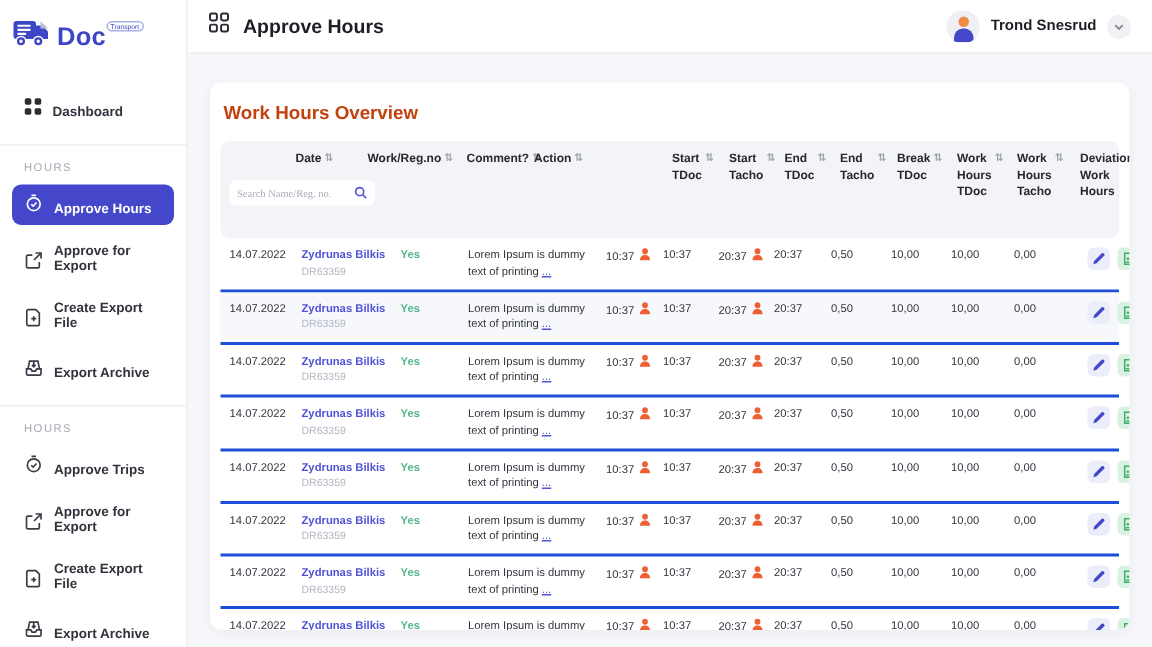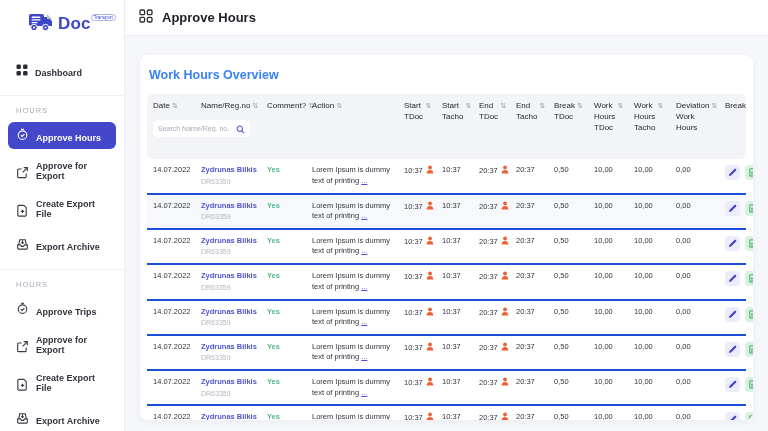--- a/index.html
+++ b/index.html
@@ -8,21 +8,21 @@
 
   
   .app { position:relative; width:768px; height:431px; }
   .sidebar { position:absolute; left:0; top:0; width:125px; height:431px;
     background:#ffffff; border-right:1px solid #ececf2; display:flex; flex-direction:column; z-index:2; }
   .topbar { position:absolute; left:125px; top:0; right:0; height:36px; background:#ffffff;
     border-bottom:1px solid #ececf2; display:flex; align-items:center; padding:0 14px; z-index:1; }
   .content { position:absolute; left:125px; top:36px; right:0; bottom:0; background:#f6f7fa; }
 
   
-  .logo-row { display:flex; align-items:center; gap:4px; padding:12px 10px 10px 28px; }
+  .logo-row { display:flex; align-items:center; gap:4px; padding:12px 10px 10px 8px; }
   .logo-doc { font-size:17px; font-weight:bold; color:#3d46c4; letter-spacing:.2px; position:relative; }
   .logo-tag { position:absolute; top:-6px; right:-2px; font-size:4.5px; color:#3d46c4;
     border:0.5px solid #aab0e8; border-radius:4px; padding:0 2px; font-weight:normal; }
   .side-item { display:flex; align-items:flex-end; gap:7px; margin:3px 8px; padding:6px 8px;
     border-radius:6px; font-size:9px; font-weight:bold; color:#32333d; cursor:pointer; }
   .side-item svg { flex:0 0 auto; }
   .side-item.active { background:#4447c9; color:#ffffff; }
   .side-section { font-size:7.5px; letter-spacing:1px; color:#a6a8b5; padding:10px 16px 4px 16px; }
   .side-div { border-top:1px solid #efeff4; margin:8px 0 0 0; }
 
@@ -33,34 +33,34 @@
   .avatar .head { position:absolute; left:7.5px; top:4px; width:7px; height:7px; border-radius:50%; background:#ef8e43; }
   .avatar .body { position:absolute; left:4.5px; top:12px; width:13px; height:9px; border-radius:6px 6px 0 0; background:#4447c9; }
   .tb-user { font-size:10px; font-weight:bold; color:#1e1f26; }
   .chev-btn { width:16px; height:16px; border-radius:50%; background:#f0f1f5; display:flex;
     align-items:center; justify-content:center; cursor:pointer; }
   .chev-btn svg { display:block; }
 
   
   .card { position:absolute; left:15px; top:19px; right:15px; bottom:11px; background:#ffffff;
     border-radius:8px; box-shadow:0 2px 8px rgba(40,45,80,.05); padding:13px 7px 8px 7px; overflow:hidden; }
-  .card-title { font-size:12.5px; font-weight:bold; color:#3b82f6; margin:0 0 12px 2px; }
+  .card-title { font-size:12.5px; font-weight:bold; color:#c2410c; margin:0 0 12px 2px; }
 
   
   .grid-cols { display:grid;
     grid-template-columns:48px 66px 45px 92px 38px 37px 37px 38px 40px 40px 42px 49px auto;
     column-gap:0; align-items:start; }
   .thead { background:#f3f4f8; border-radius:6px; padding:7px 6px 6px 6px; position:relative; }
-  .th { font-size:8px; font-weight:normal; color:#26272f; white-space:pre-line; line-height:1.35;
-    display:flex; gap:2px; }
+  .th { font-size:8px; font-weight:bold; color:#26272f; white-space:pre-line; line-height:1.35;
+    display:flex; gap:2px;margin-left:44px; }
   .sort { color:#9fa1ad; font-size:7px; line-height:1.5; cursor:pointer; }
   .search-wrap { position:absolute; left:6px; top:26px; width:97px; height:17px; background:#ffffff;
     border-radius:5px; display:flex; align-items:center; padding:0 5px; }
   .search-wrap input { border:0; outline:0; width:100%; font-size:7px; color:#7c7e8a; background:transparent;
-    font-family:Liberation Sans, sans-serif; }
+    font-family:Liberation Serif, serif; }
   .search-wrap input::placeholder { color:#a9abb8; }
   .tbody { }
   .tr { padding:6px 6px; border-bottom:2px solid #1d4ed8; min-height:31px; }
   .tr:nth-child(2) { background:#f7f8fc; }
   .td { font-size:7.5px; color:#33343e; line-height:1.4; padding-right:4px; }
   .name-link { color:#5053d6; font-weight:bold; cursor:pointer; }
   .regno { color:#b4b6c2; font-size:7px; margin-top:1px; }
   .approved-yes { color:#54b98a; font-weight:bold; }
   .comment-more { color:#5053d6; text-decoration:underline; cursor:pointer; }
   .time-cell { display:flex; align-items:center; gap:3px; }
@@ -204,29 +204,41 @@
   <header class="topbar">
     <span>
       <svg width="14" height="14" viewBox="0 0 14 14" fill="none" stroke="#2b2c34" stroke-width="1.3">
         <rect x="1" y="1" width="4.6" height="4.6" rx="1.2"></rect>
         <rect x="8.4" y="1" width="4.6" height="4.6" rx="1.2"></rect>
         <rect x="1" y="8.4" width="4.6" height="4.6" rx="1.2"></rect>
         <rect x="8.4" y="8.4" width="4.6" height="4.6" rx="1.2"></rect>
       </svg>
     </span>
     <span class="tb-title">Approve Hours</span>
+    <div class="tb-right">
+      <div class="avatar">
+        <span class="head"></span>
+        <span class="body"></span>
+      </div>
+      <span class="tb-user">Trond Snesrud</span>
+      <span class="chev-btn">
+        <svg width="8" height="8" viewBox="0 0 8 8" fill="none" stroke="#8a8c98" stroke-width="1.3">
+          <path d="M1.5 2.8 L4 5.3 L6.5 2.8"></path>
+        </svg>
+      </span>
+    </div>
   </header>
 
   <main class="content">
     <section class="card">
       <h2 class="card-title">Work Hours Overview</h2>
 
       <div class="thead grid-cols" style="padding-bottom:26px;">
         <div class="th"><span>Date</span><span class="sort">⇅</span></div>
-        <div class="th"><span>Name/Reg.no</span><span class="sort">⇅</span></div>
+        <div class="th"><span>Work/Reg.no</span><span class="sort">⇅</span></div>
         <div class="th"><span>Comment?</span><span class="sort">⇅</span></div>
         <div class="th"><span>Action</span><span class="sort">⇅</span></div>
         <div class="th"><span>Start
 TDoc</span><span class="sort">⇅</span></div>
         <div class="th"><span>Start
 Tacho</span><span class="sort">⇅</span></div>
         <div class="th"><span>End
 TDoc</span><span class="sort">⇅</span></div>
         <div class="th"><span>End
 Tacho</span><span class="sort">⇅</span></div>

